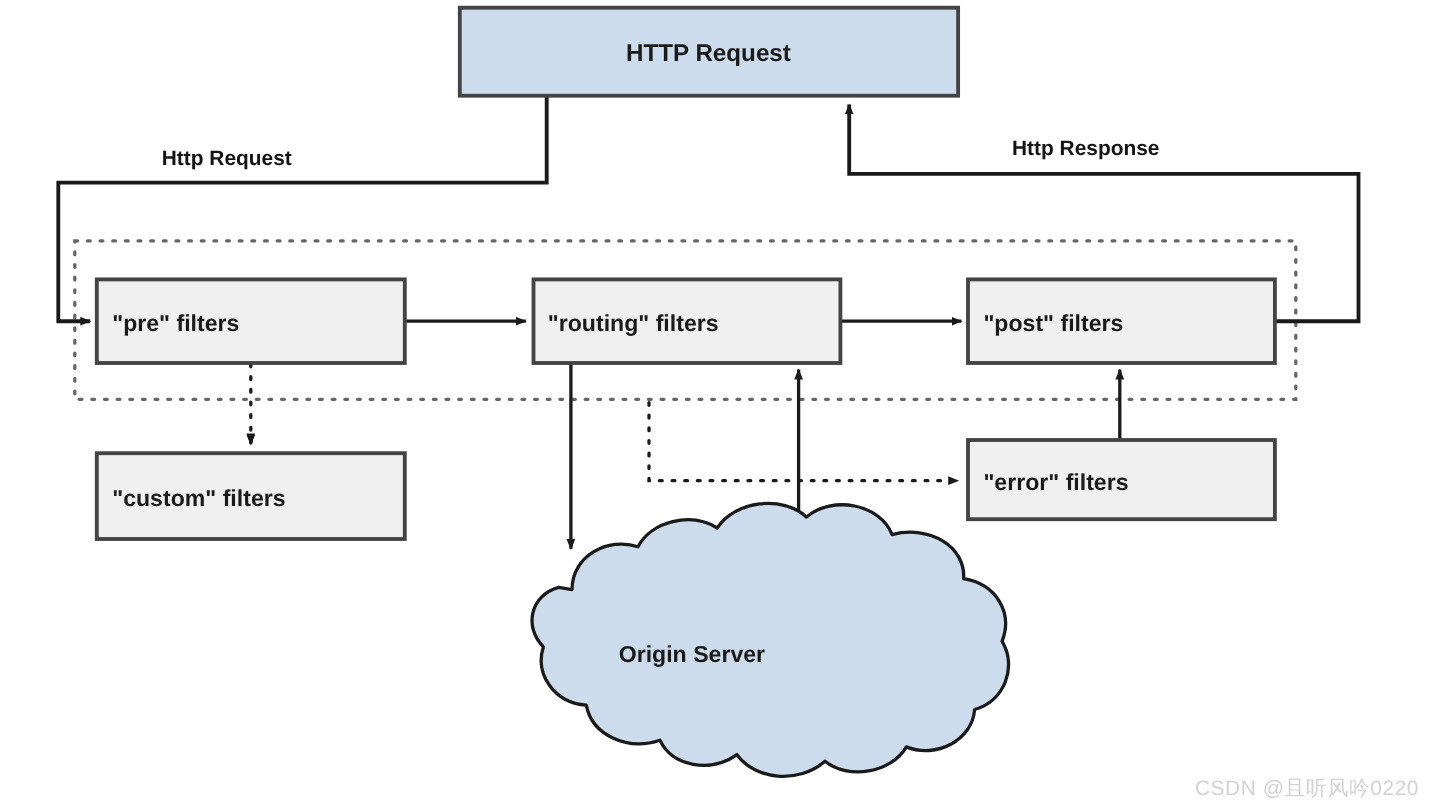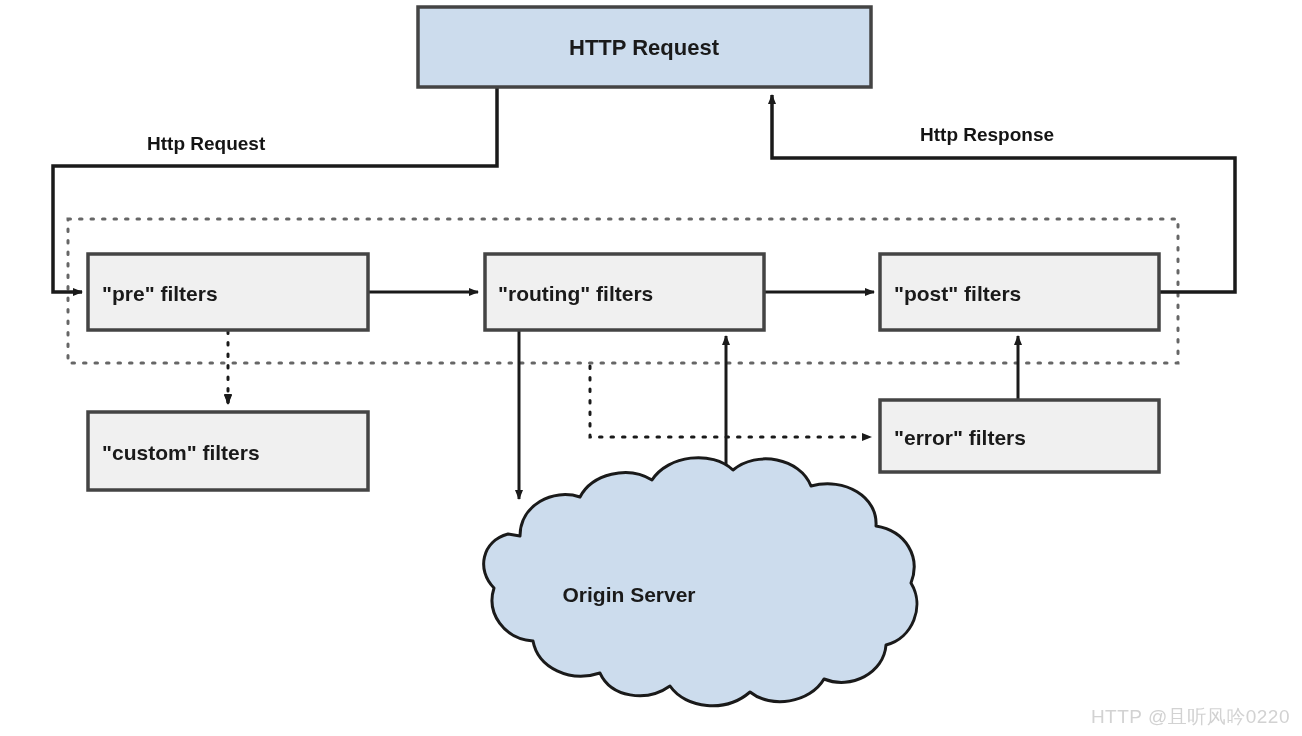--- a/index.html
+++ b/index.html
@@ -131,14 +131,14 @@
     <g>
       <rect x="880" y="400" width="279" height="72" fill="#f0f0f0" stroke="#444444" stroke-width="3.5"></rect>
       <text class="node-label" x="894" y="445" font-size="21" text-anchor="start">"error" filters</text>
     </g>
 
     <text class="flow-label" x="147" y="150" text-anchor="start">Http Request</text>
 
     <text class="flow-label" x="920" y="141" text-anchor="start">Http Response</text>
   </svg>
 
-  <div class="watermark">HTTP @且听风吟0220</div>
+  <div class="watermark">CSDN @且听风吟0220</div>
 </div>
 
 </body></html>

